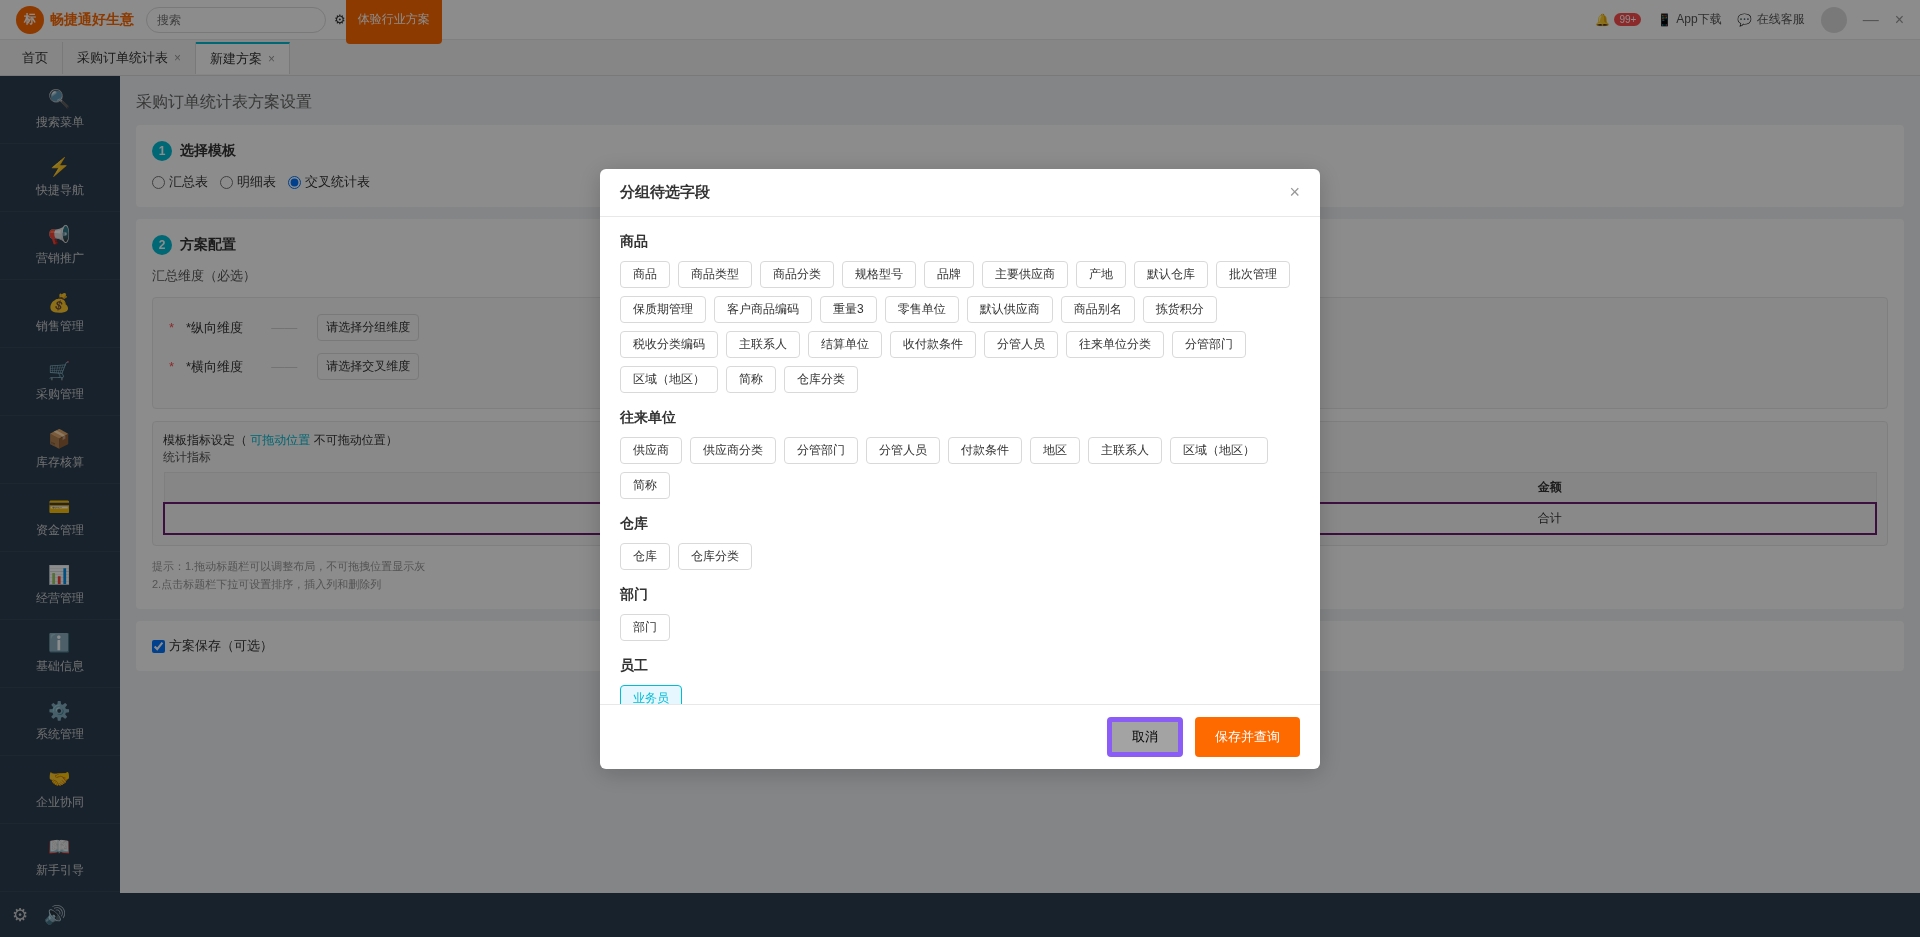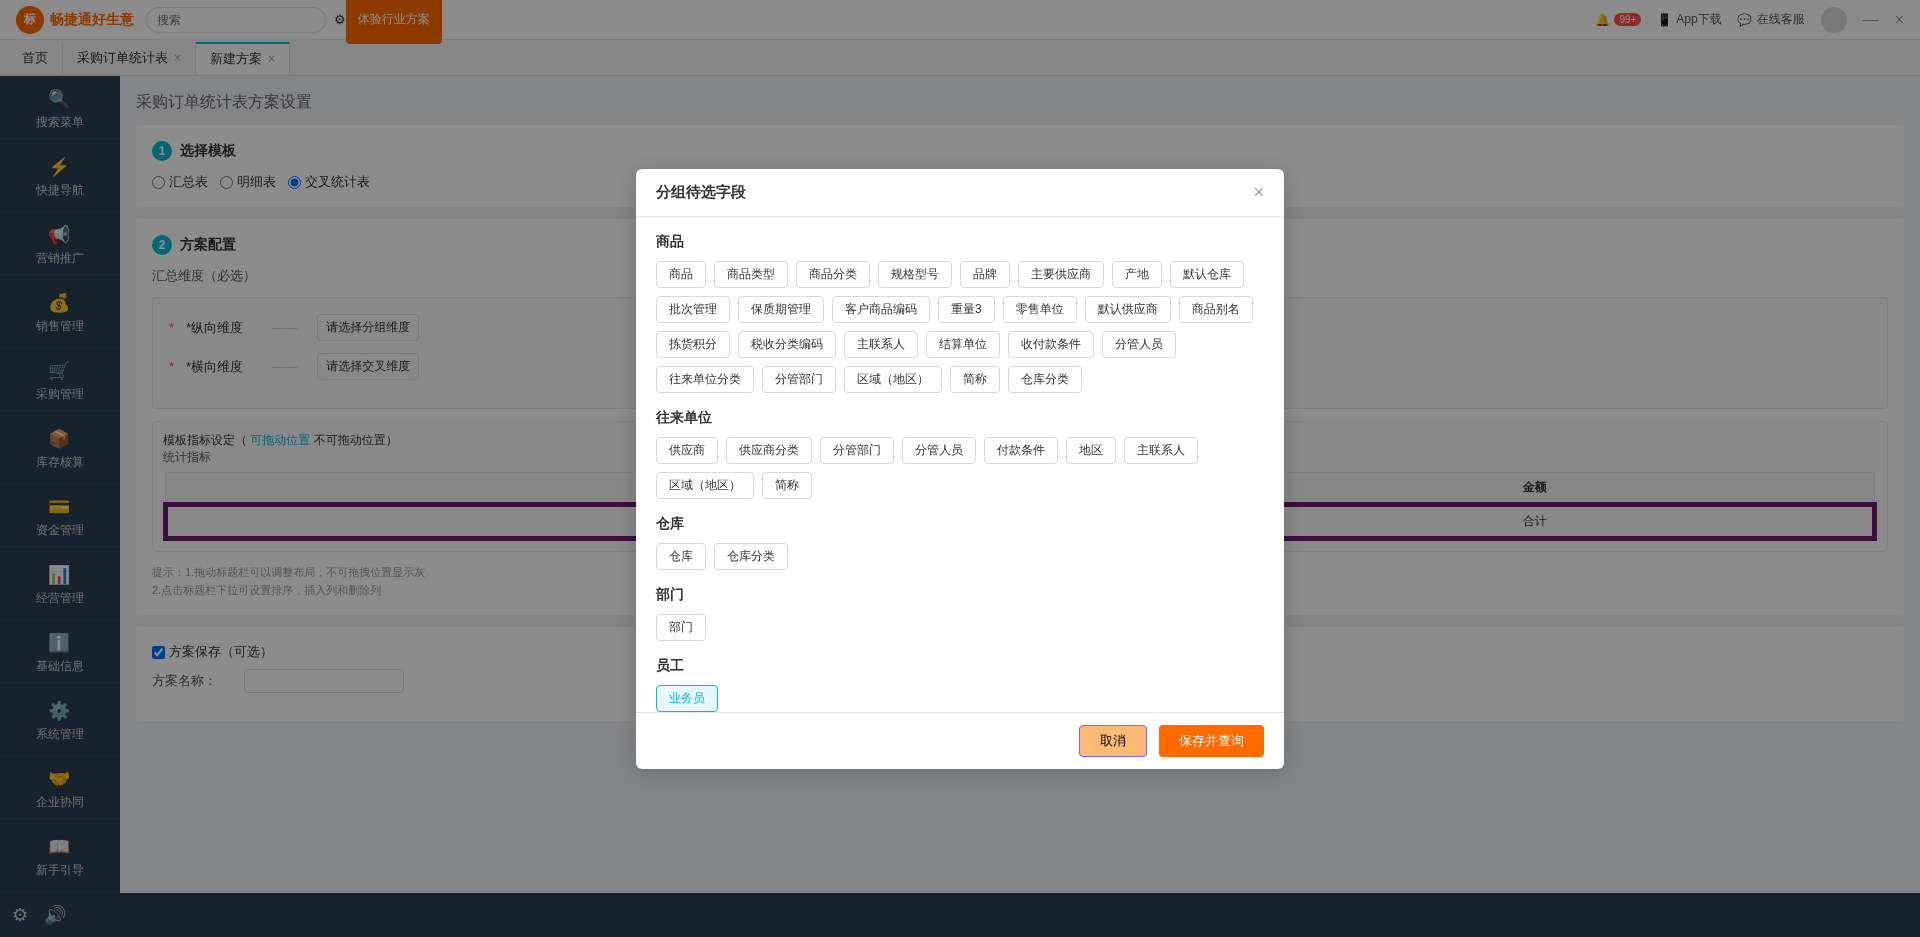--- a/index.html
+++ b/index.html
@@ -196,21 +196,21 @@
       z-index: 200;
       display: flex;
       align-items: center;
       justify-content: center;
     }
 
     
     .modal {
       background: #fff;
       border-radius: 6px;
-      width: 648px;
+      width: 720px;
       max-height: 600px;
       display: flex;
       flex-direction: column;
       box-shadow: 0 4px 24px rgba(0,0,0,0.2);
     }
     .modal-header {
       padding: 14px 20px;
       border-bottom: 1px solid #e8e8e8;
       display: flex;
       align-items: center;
@@ -235,22 +235,22 @@
     .modal-footer {
       padding: 12px 20px;
       border-top: 1px solid #e8e8e8;
       display: flex;
       justify-content: flex-end;
       gap: 12px;
       flex-shrink: 0;
     }
     .btn-cancel {
       padding: 6px 20px;
-      border: 1px solid #8b5cf6;
-      background: #fdba74;
+      border: 5px solid #8b5cf6;
+      background: #a3a3a3;
       border-radius: 4px;
       cursor: pointer;
       font-size: 13px;
     }
     .btn-confirm {
       padding: 6px 20px;
       border: none;
       background: #ff6a00;
       color: #fff;
       border-radius: 4px;
@@ -314,21 +314,21 @@
       border-collapse: collapse;
       font-size: 12px;
     }
     .mini-table th {
       background: #f5f5f5;
       border: 1px solid #e8e8e8;
       padding: 6px 8px;
       text-align: center;
     }
     .mini-table td {
-      border: 5px solid #701a75;
+      border: 2px solid #701a75;
       padding: 6px 8px;
       text-align: center;
     }
     .indicator-section {
       background: #f9f9f9;
       border: 1px solid #e8e8e8;
       border-radius: 4px;
       padding: 10px;
       margin-bottom: 12px;
     }
@@ -530,24 +530,20 @@
     <div class="tips-text">
       <div>提示：1.拖动标题栏可以调整布局，不可拖拽位置显示灰</div>
       <div>2.点击标题栏下拉可设置排序，插入列和删除列</div>
     </div>
   </div>
 
   <div class="section-card">
     <div class="checkbox-item">
       <input type="checkbox" checked="" style="">
       <span>方案保存（可选）</span>
-    </div>
-    <div class="form-row" style="margin-top:8px;">
-      <span class="form-label">方案名称：</span>
-      <input class="plan-name-input" type="text" placeholder="" style="">
     </div>
   </div>
 </div>
 
 <div class="modal-overlay">
   <div class="modal">
     <div class="modal-header">
       <span class="modal-title">分组待选字段</span>
       <span class="modal-close">×</span>
     </div>

